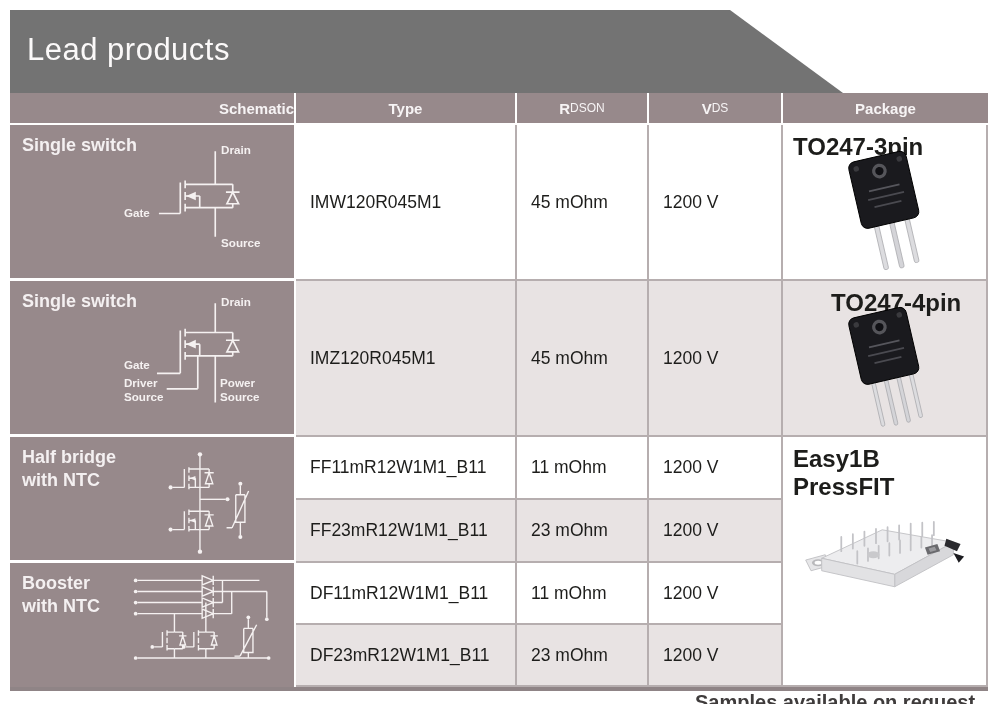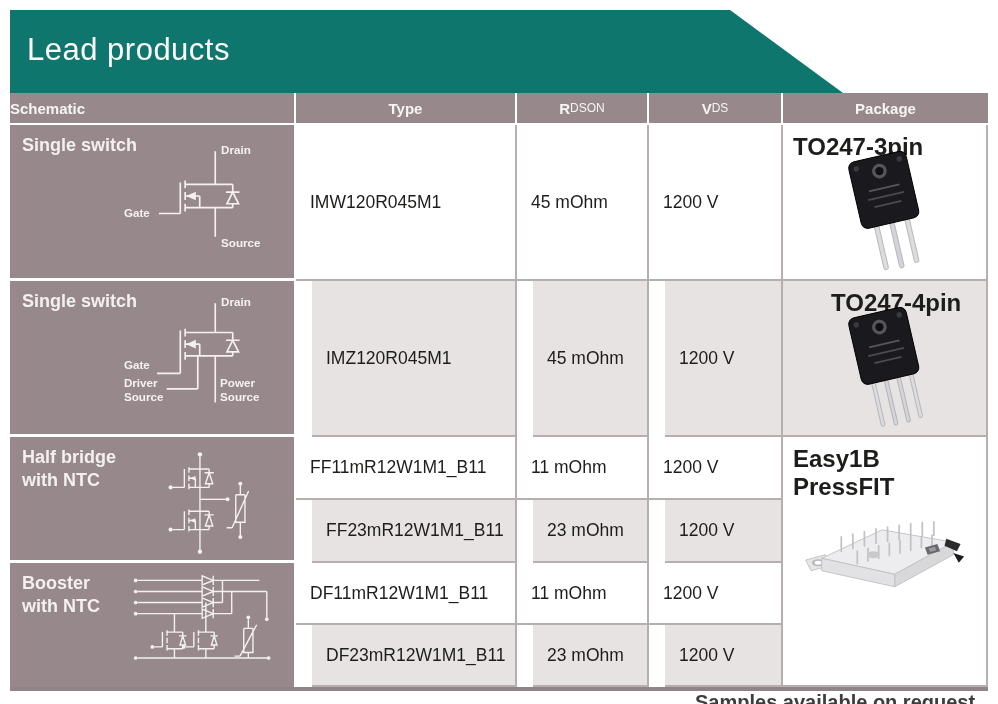--- a/index.html
+++ b/index.html
@@ -5,60 +5,60 @@
   * { box-sizing: border-box; margin: 0; padding: 0; }
   html,body { background:#fff; }
   .canvas {
     position: relative; width: 998px; height: 704px;
     background: #ffffff; overflow: hidden;
     font-family: "Liberation Sans", sans-serif;
   }
   
   .banner {
     position: absolute; left: 10px; top: 10px; width: 833px; height: 83px;
-    background: #0f766e;
+    background: #737373;
     clip-path: polygon(0 0, 720px 0, 833px 100%, 0 100%);
   }
   .banner-title {
     position: absolute; left: 17px; top: 22px;
     font-size: 31px; font-weight: 500; color: #fbf9f9; letter-spacing: 0.5px;
   }
   
   .tbl {
     position: absolute; left: 10px; top: 93px; width: 978px;
     display: grid;
     grid-template-columns: 286px 221px 132px 134px 205px;
     grid-template-rows: 32px 156px 156px 63px 63px 62px 62px;
     border-bottom: 4px solid #8f8486;
   }
   .hc {
     background: #97898b; color: #f7f4f5;
     display: flex; align-items: center; justify-content: center;
     font-size: 15px; font-weight: 700;
     border-right: 2px solid #fff; border-bottom: 2px solid #fff;
   }
-  .hc.first { justify-content: flex-start; }
+  .hc.first { justify-content: flex-end; }
   .hc.last { border-right: none; }
   .hc sub { font-size: 12px; font-weight: 400; }
   .sc {
     position: relative; background: #97898b;
     border-right: 2px solid #fff; border-bottom: 3px solid #fff; padding-left: 28px;
   }
   .sc.lastrow { border-bottom: none; }
   .gtitle {
     position: absolute; left: 12px; top: 9px;
     font-size: 18px; font-weight: 700; color: #f4f0f1; line-height: 1.3;
     white-space: pre-line;
   }
   .dc {
     background: #fff; display: flex; align-items: center;
     padding-left: 14px; font-size: 17.5px; font-weight: 400; color: #1d1d1b;
     border-right: 2px solid #b6aeaf; border-bottom: 2px solid #b6aeaf;
   }
-  .dc.alt { background: #e8e3e3; margin-left: 16px; }
+  .dc.alt { background: #e8e3e3; }
   .pc {
     position: relative; background: #fff;
     border-right: 2px solid #b6aeaf; border-bottom: 2px solid #b6aeaf;
     padding: 8px 10px; font-size: 24px; font-weight: 700; color: #1d1d1b;
   }
   .pc.alt { background: #e8e3e3; padding-left: 48px; }
   .pspan { grid-row: 4 / span 4; grid-column: 5; }
   .r1{grid-row:1}.r2{grid-row:2}.r3{grid-row:3}.r4{grid-row:4}.r5{grid-row:5}.r6{grid-row:6}.r7{grid-row:7}
   .c1{grid-column:1}.c2{grid-column:2}.c3{grid-column:3}.c4{grid-column:4}.c5{grid-column:5}
   .sc.span2 { grid-row: span 2; }

